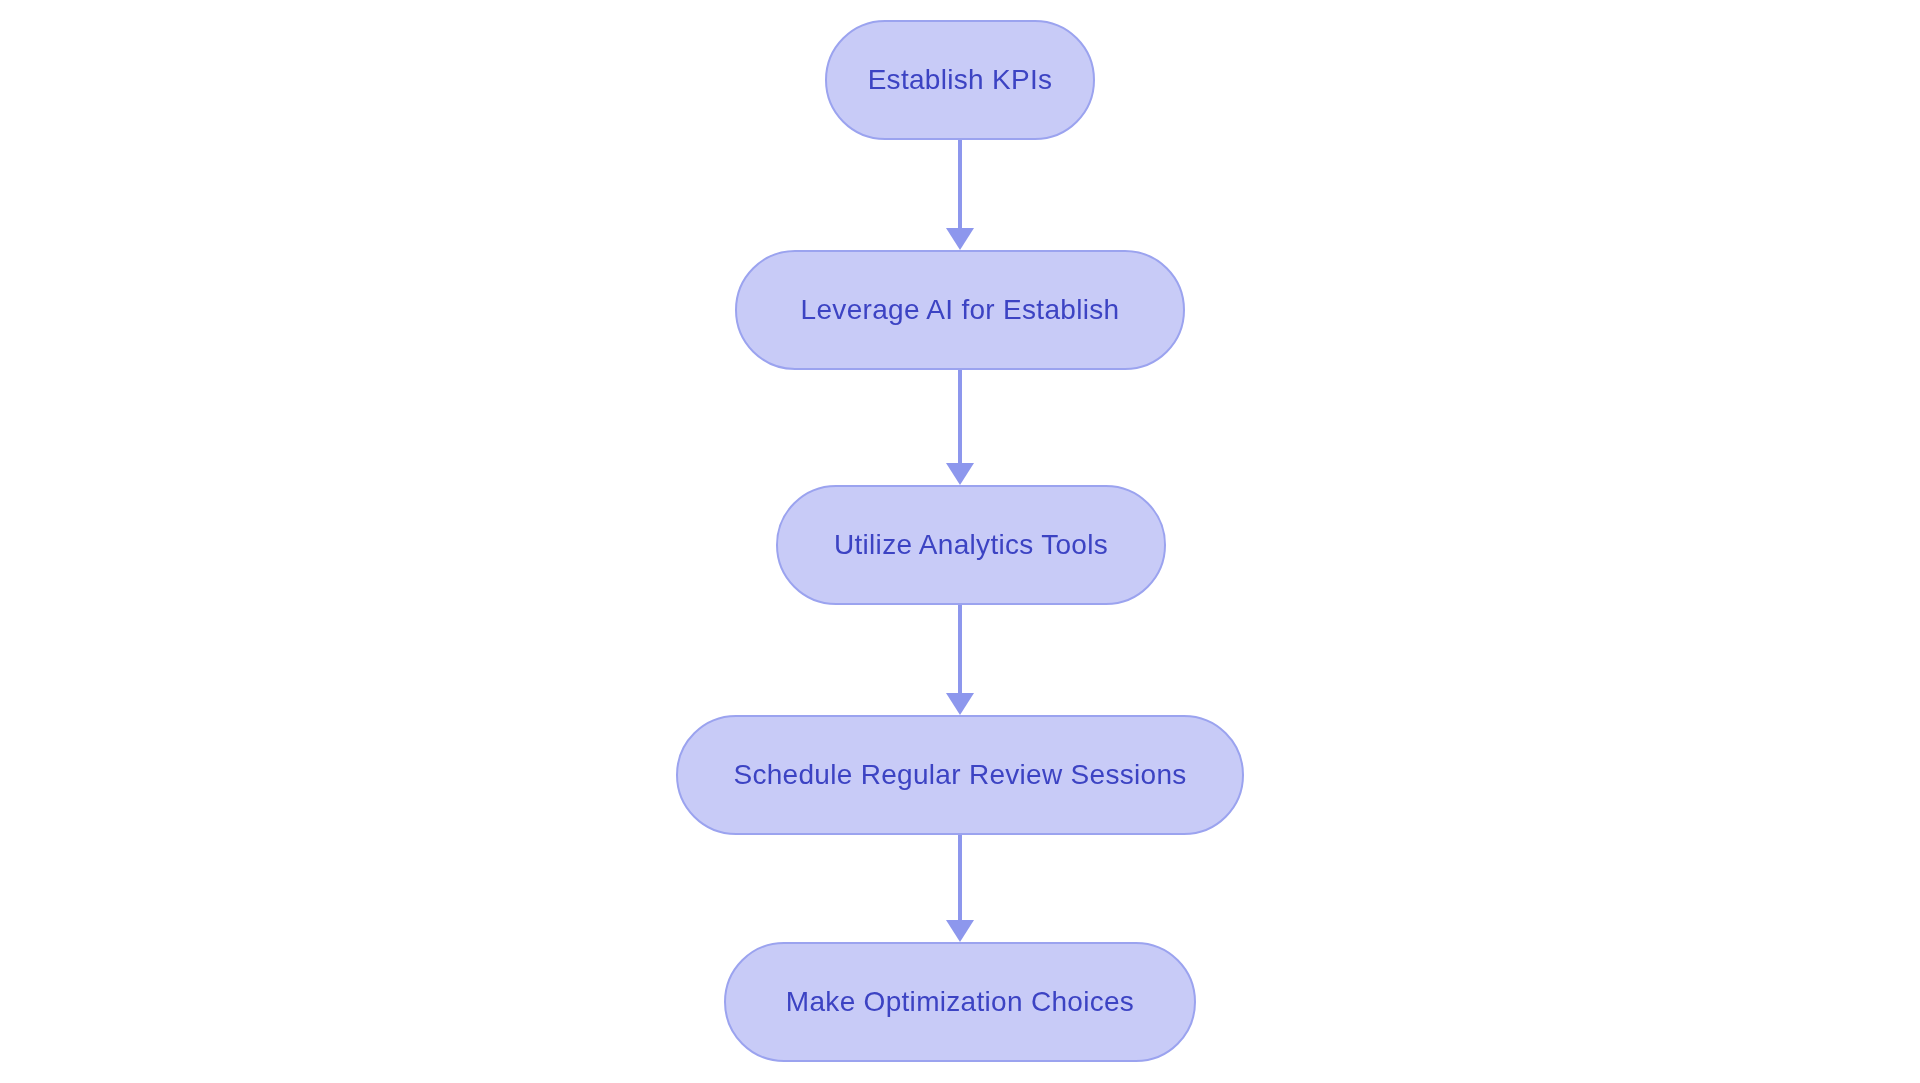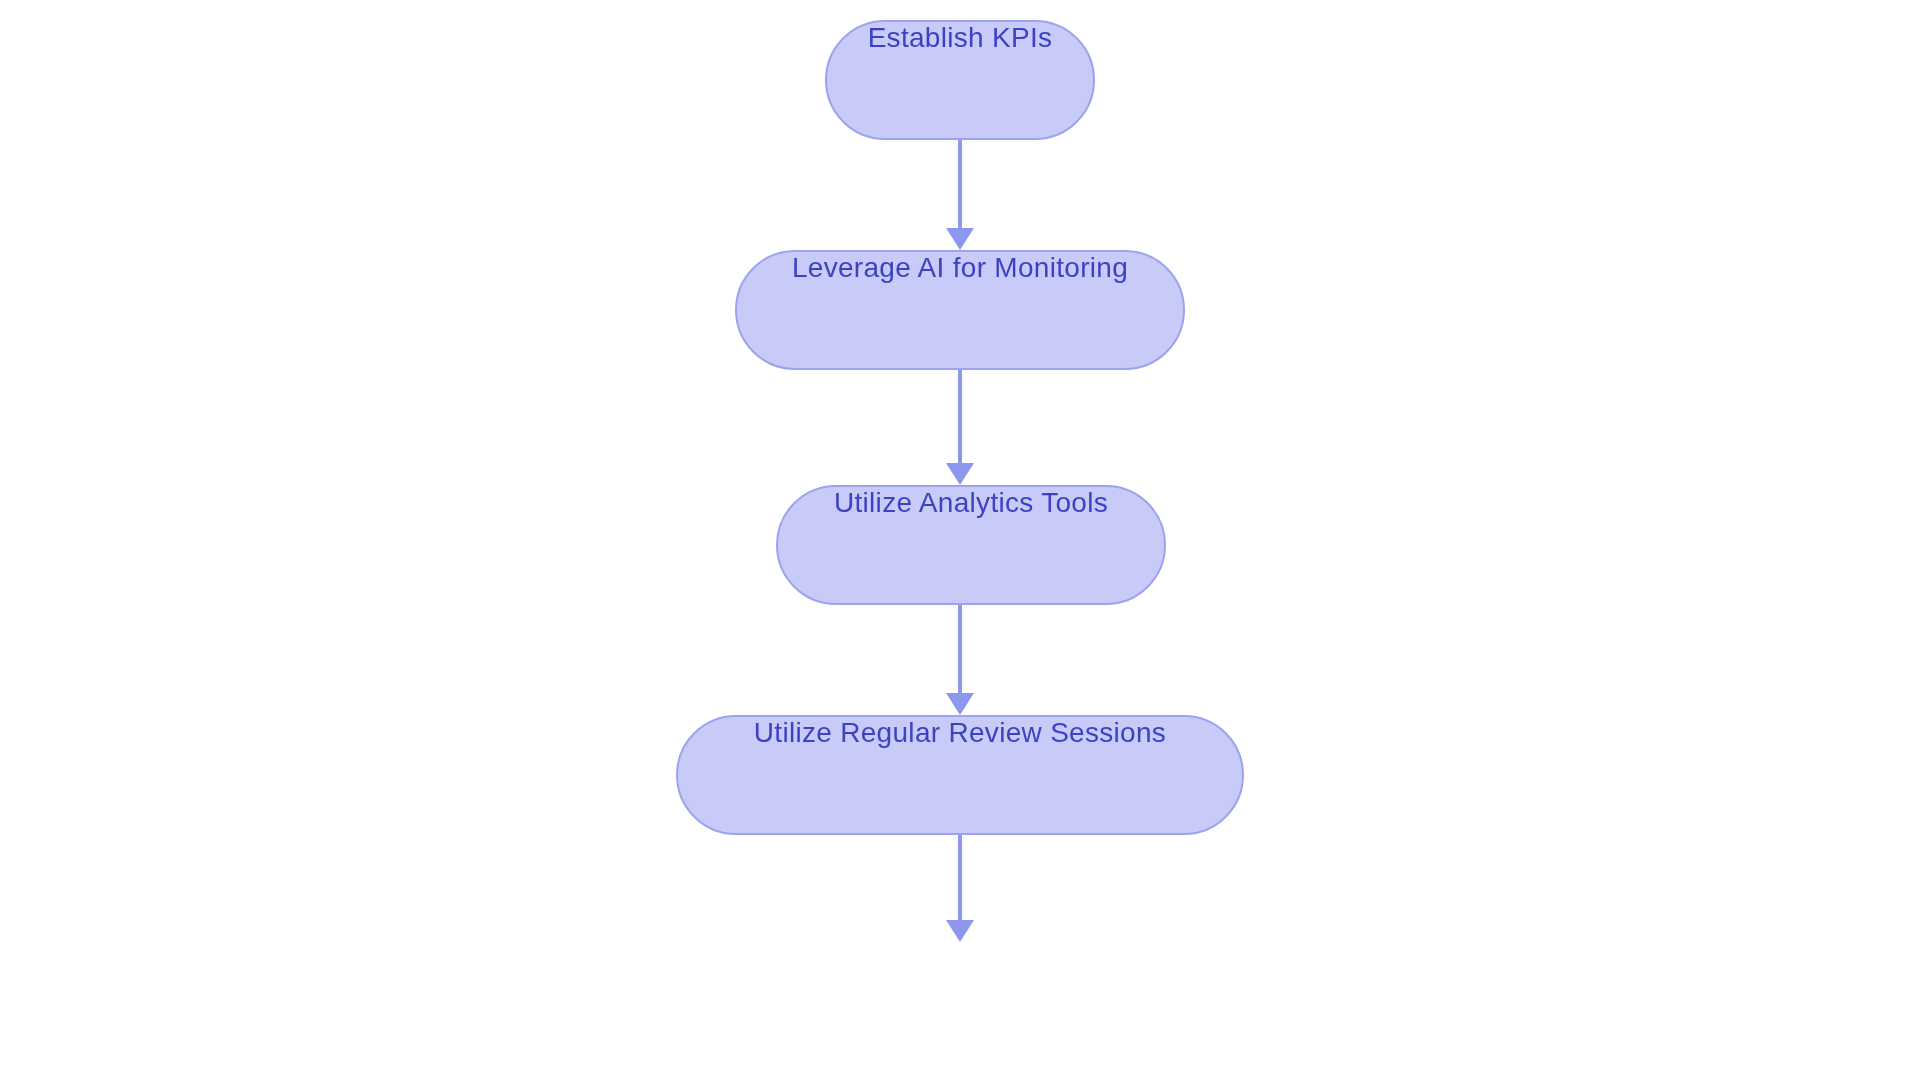--- a/index.html
+++ b/index.html
@@ -23,20 +23,21 @@
     background: var(--background);
     overflow: hidden;
   }
   .node {
     position: absolute;
     height: 120px;
     border-radius: 60px;
     background: var(--node-fill);
     border: 2px solid var(--node-border);
     display: flex;
+    align-items: center;
     justify-content: center;
   }
   .node-label {
     color: var(--node-text);
     font-size: 28px;
     letter-spacing: 0.3px;
     white-space: nowrap;
   }
   
   .n1 { left: 825px; top: 20px;  width: 270px; }
@@ -78,40 +79,43 @@
   <div class="node n1">
     <span class="node-label">Establish KPIs</span>
   </div>
 
   <div class="arrow a1">
     <div class="arrow-line"></div>
     <div class="arrow-head"></div>
   </div>
 
   <div class="node n2">
-    <span class="node-label">Leverage AI for Monitoring</span>
+    <span class="node-label">Leverage AI for Establish</span>
   </div>
 
   <div class="arrow a2">
     <div class="arrow-line"></div>
     <div class="arrow-head"></div>
   </div>
 
   <div class="node n3">
     <span class="node-label">Utilize Analytics Tools</span>
   </div>
 
   <div class="arrow a3">
     <div class="arrow-line"></div>
     <div class="arrow-head"></div>
   </div>
 
   <div class="node n4">
-    <span class="node-label">Utilize Regular Review Sessions</span>
+    <span class="node-label">Schedule Regular Review Sessions</span>
   </div>
 
   <div class="arrow a4">
     <div class="arrow-line"></div>
     <div class="arrow-head"></div>
   </div>
 
+  <div class="node n5">
+    <span class="node-label">Make Optimization Choices</span>
+  </div>
 
 </div>
 
 </body></html>

